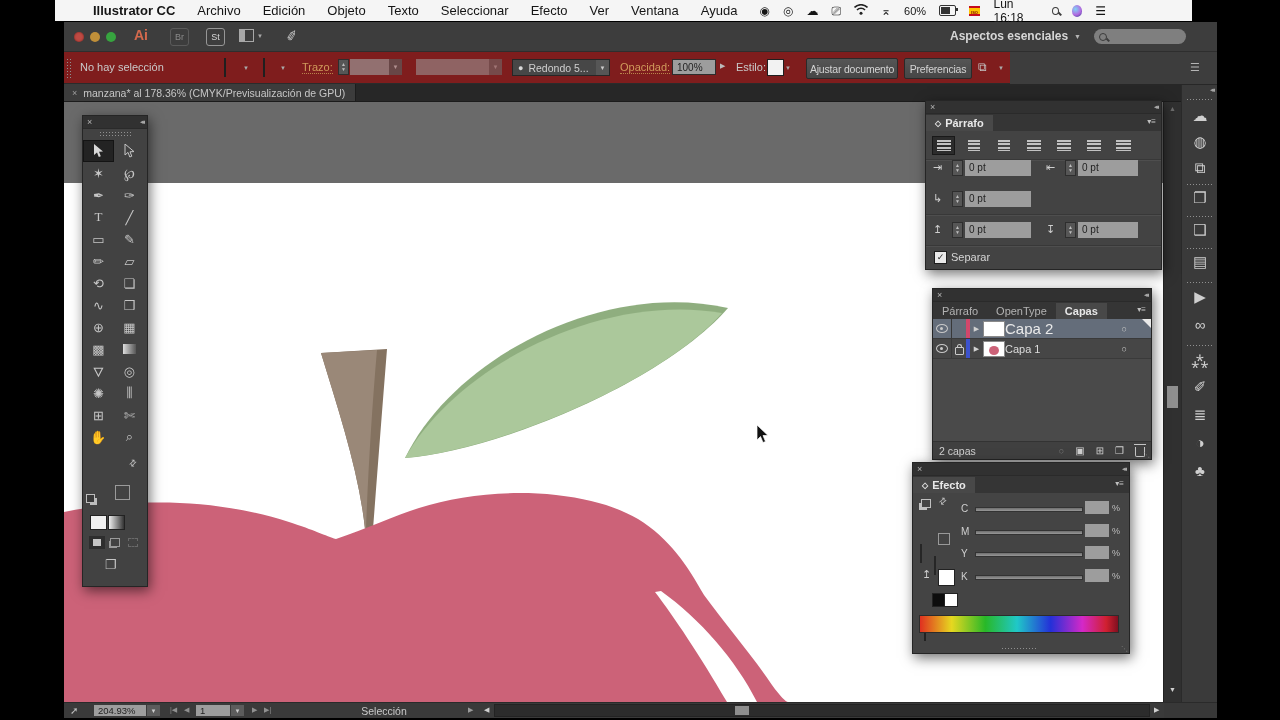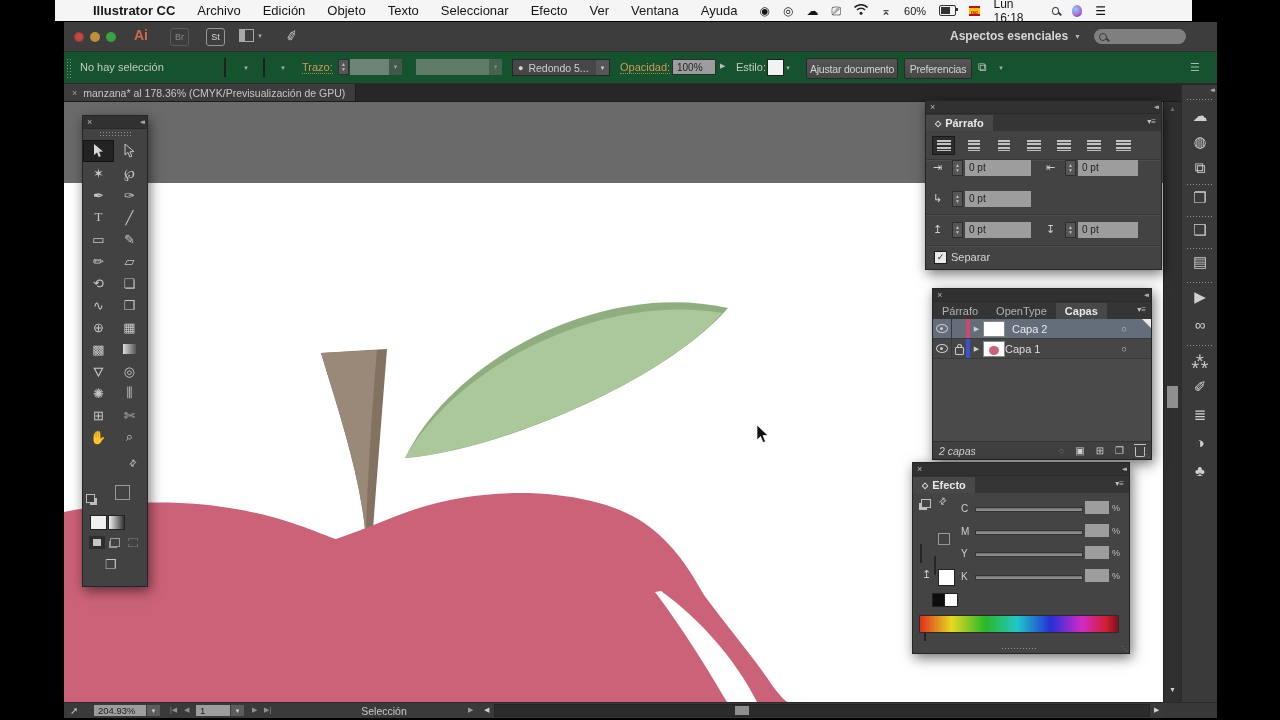--- a/index.html
+++ b/index.html
@@ -111,21 +111,21 @@
     <span class="a" style="left:222px;top:6px;color:#c9c9c9;font-size:14px;transform:rotate(-12deg);">✐</span>
     <span class="a f" style="left:886px;top:7px;color:#d6d6d6;font-size:12px;font-weight:bold;">
       <span>Aspectos esenciales</span>
       <span style="font-size:7px;margin-left:6px;color:#b5b5b5;">▼</span>
     </span>
     <span class="a f" style="left:1030px;top:7px;width:92px;height:15px;background:#7f7f7f;border-radius:8px;padding:0 5px;box-sizing:border-box;">
       <span class="mag"></span>
     </span>
   </div>
 
-  <div class="a" style="left:64px;top:52px;width:1153px;height:32px;background:#14532d;border-bottom:1px solid #2b2b2b;box-sizing:border-box;">
+  <div class="a" style="left:64px;top:52px;width:946px;height:32px;background:#7f1d1d;border-bottom:1px solid #2b2b2b;box-sizing:border-box;">
     <span class="a grip" style="left:2px;top:6px;width:5px;height:20px;"></span>
     <span class="a" style="left:16px;top:9px;font-size:11px;color:#c9c9c9;">No hay selección</span>
     <span class="a none" style="left:160px;top:7px;width:16px;height:16px;border:1px solid #1f1f1f;"></span>
     <span class="a" style="left:179px;top:13px;font-size:6px;color:#aaa;">▼</span>
     <span class="a none" style="left:197px;top:7px;width:16px;height:16px;border:1px solid #1f1f1f;"></span>
     <span class="a" style="left:216px;top:13px;font-size:6px;color:#aaa;">▼</span>
     <span class="a orange" style="left:238px;top:9px;font-size:11px;">Trazo:</span>
     <span class="a stp" style="left:274px;top:7px;">
         <span>▲</span>
         <span>▼</span>
@@ -364,21 +364,21 @@
 
     <div class="f" style="height:19px;background:#646d7a;border-bottom:1px solid #3a3a3a;position:relative;">
       <span class="f" style="width:18px;justify-content:center;">
           <span class="eye"></span>
         </span>
       <span class="vline" style="height:19px;"></span>
       <span style="width:14px;"></span>
       <span style="width:4px;height:19px;background:#d1476b;"></span>
       <span style="width:13px;text-align:center;color:#d0d0d0;font-size:7px;">▶</span>
       <span style="width:20px;height:14px;background:#fff;border:1px solid #8a8a8a;"></span>
-      <span style="margin-left:7px;font-size:11px;color:#eaeaea;">Capa 2</span>
+      <span style="font-size:15px;color:#eaeaea;">Capa 2</span>
       <span style="position:absolute;right:24px;color:#c6c6c6;font-size:9px;">○</span>
       <span style="position:absolute;right:0;top:0;width:0;height:0;border-top:9px solid #e9e9e9;border-left:9px solid transparent;"></span>
     </div>
 
     <div class="f" style="height:19px;background:#464646;border-bottom:1px solid #3a3a3a;position:relative;">
       <span class="f" style="width:18px;justify-content:center;">
           <span class="eye"></span>
         </span>
       <span class="vline" style="height:19px;"></span>
       <span class="f" style="width:14px;justify-content:center;">
@@ -387,21 +387,21 @@
       <span style="width:4px;height:19px;background:#3c52cc;"></span>
       <span style="width:13px;text-align:center;color:#d0d0d0;font-size:7px;">▶</span>
       <span style="width:20px;height:14px;background:#fff;border:1px solid #8a8a8a;position:relative;overflow:hidden;">
           <span style="position:absolute;left:5px;top:4px;width:10px;height:9px;border-radius:50%;background:#cc6278;"></span>
         </span>
       <span style="font-size:11px;color:#dcdcdc;">Capa 1</span>
       <span style="position:absolute;right:24px;color:#c6c6c6;font-size:9px;">○</span>
     </div>
 
     <div class="a f" style="left:0;bottom:0;width:100%;height:18px;background:#404040;border-top:1px solid #333;box-sizing:border-box;padding:0 6px;">
-      <span style="font-size:10.5px;color:#cfcfcf;font-style:italic;">2 capas</span>
+      <span style="font-size:10.5px;color:#cfcfcf;">2 capas</span>
       <span style="margin-left:auto;display:flex;align-items:center;gap:11px;">
         <span style="color:#787878;font-size:9px;">○</span>
         <span class="ic" style="font-size:10px;">▣</span>
         <span class="ic" style="font-size:10px;">⊞</span>
         <span class="ic" style="font-size:10px;">❐</span>
         <span class="trash"></span>
       </span>
     </div>
     <span class="a" style="right:1px;bottom:0px;color:#8b8b8b;font-size:7px;">⋱</span>
   </div>

